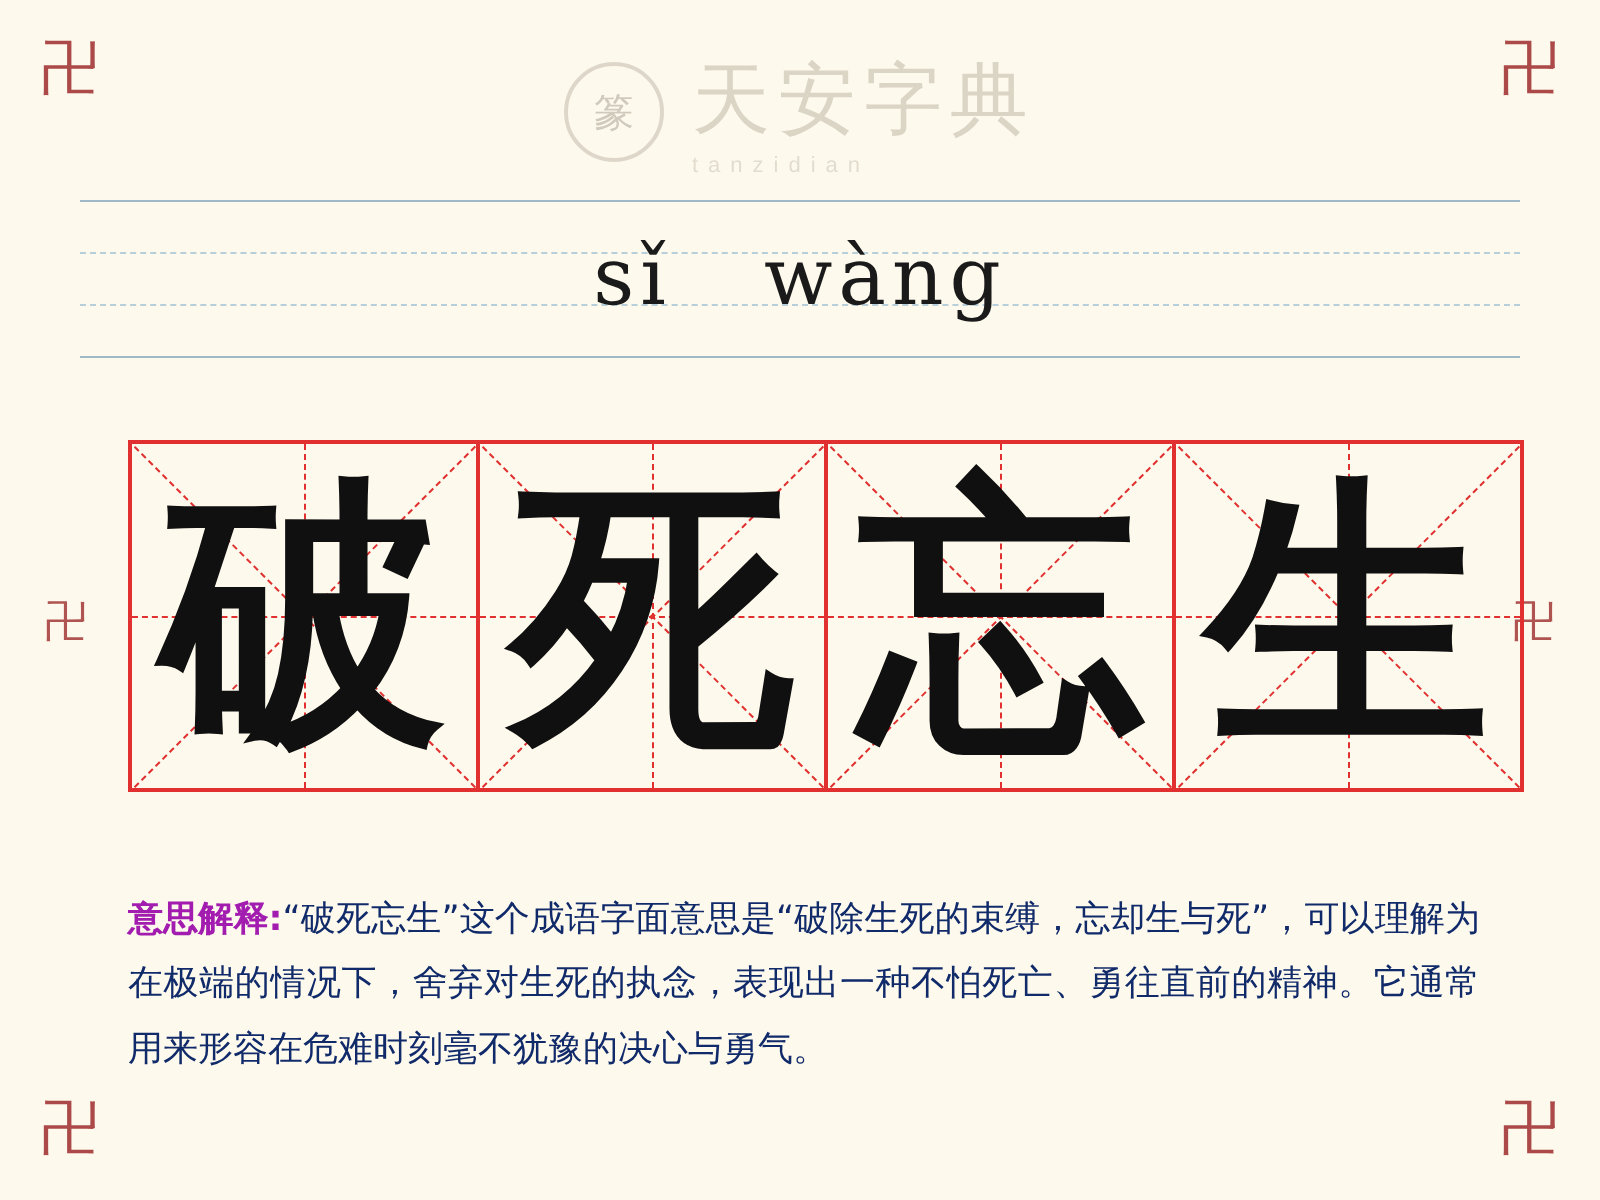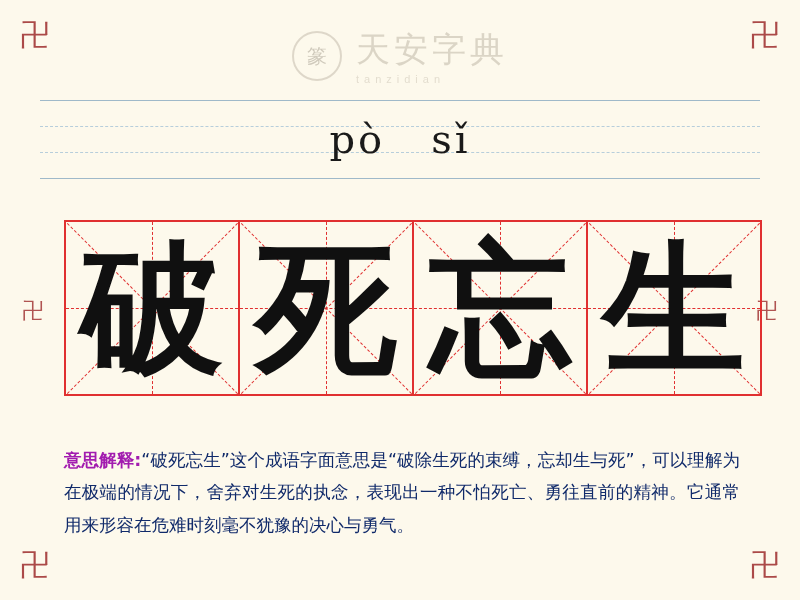--- a/index.html
+++ b/index.html
@@ -73,21 +73,21 @@
     border: 2px solid #b9b0a0;
     display: flex;
     align-items: center;
     justify-content: center;
     font-size: 20px;
     color: #9a9283;
     font-family: "DejaVu Serif", serif;
   }
   .logo-text { display: flex; flex-direction: column; align-items: flex-start; }
   .logo-title {
-    font-size: 34px;
+    font-size: 39px;
     letter-spacing: 4px;
     color: #b3aa99;
     font-family: Liberation Sans, sans-serif;
   }
   .logo-sub {
     font-size: 11px;
     letter-spacing: 5px;
     color: #c3bbab;
     font-family: "Liberation Sans", sans-serif;
     margin-top: 0;
@@ -219,22 +219,22 @@
       <div class="logo-sub">tanzidian</div>
     </div>
   </div>
 
   <div class="pinyin-block">
     <div class="staff-line l1"></div>
     <div class="staff-line l2"></div>
     <div class="staff-line l3"></div>
     <div class="staff-line l4"></div>
     <div class="pinyin-row">
-      <span class="pinyin">pò</span>
       <span class="pinyin">sǐ</span>
+      <span class="pinyin">wàng</span>
     </div>
   </div>
 
   <div class="grid">
     <div class="cell">
       <div class="d-d1"></div>
       <div class="d-d2"></div>
       <div class="d-h"></div>
       <div class="d-v"></div>
       <div class="hanzi">破</div>

